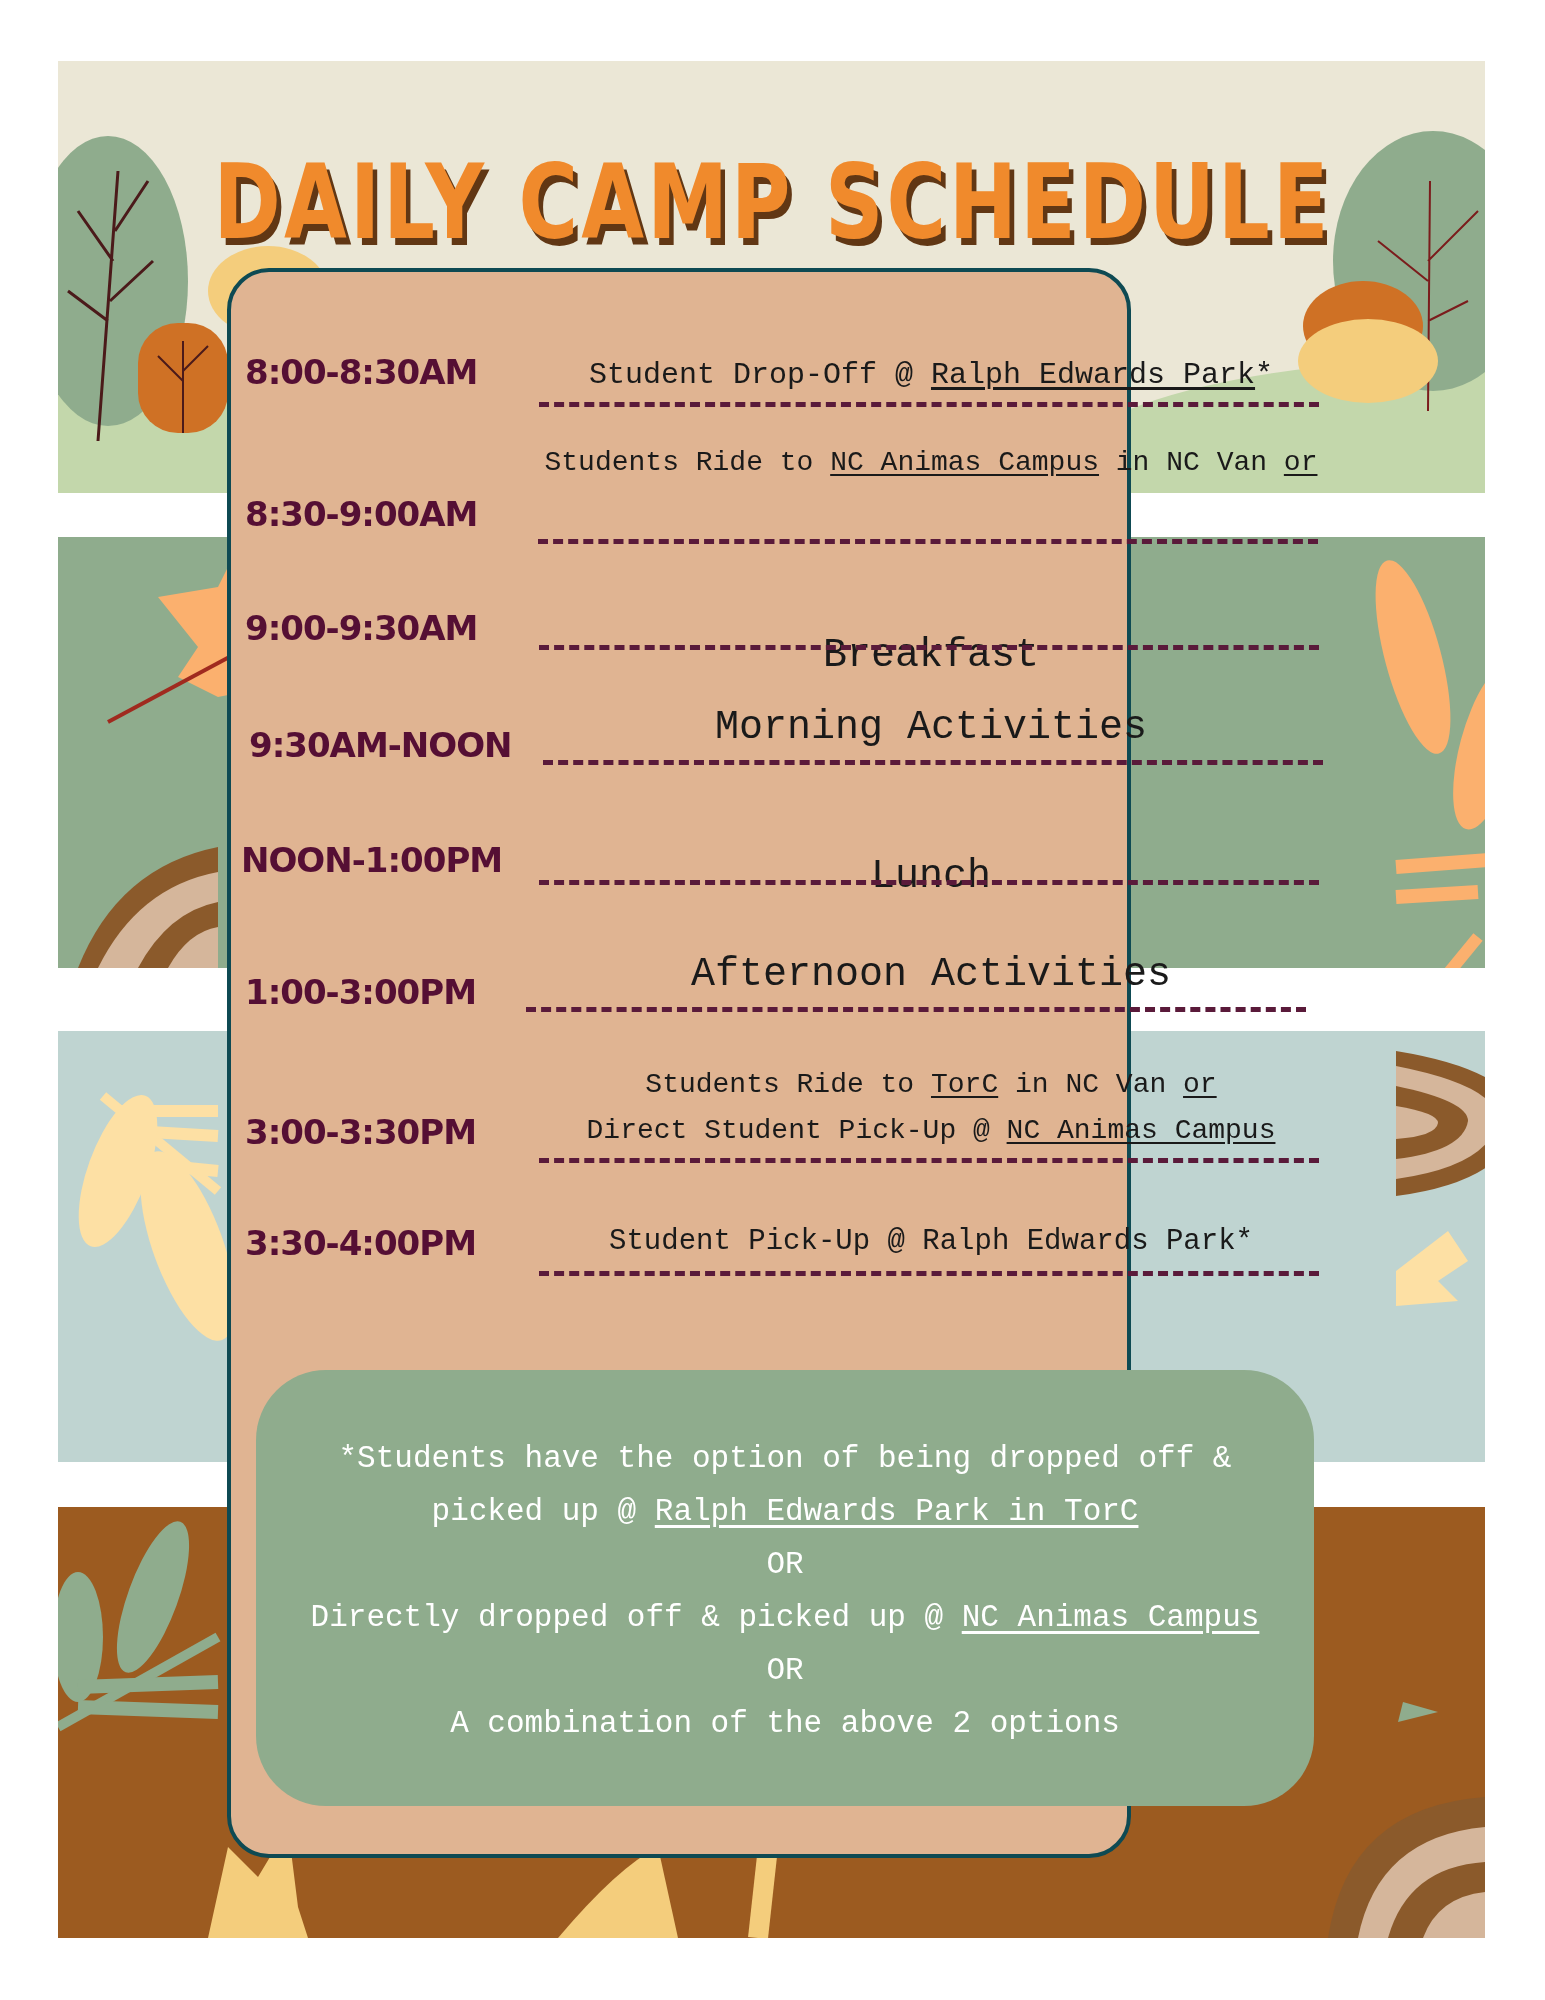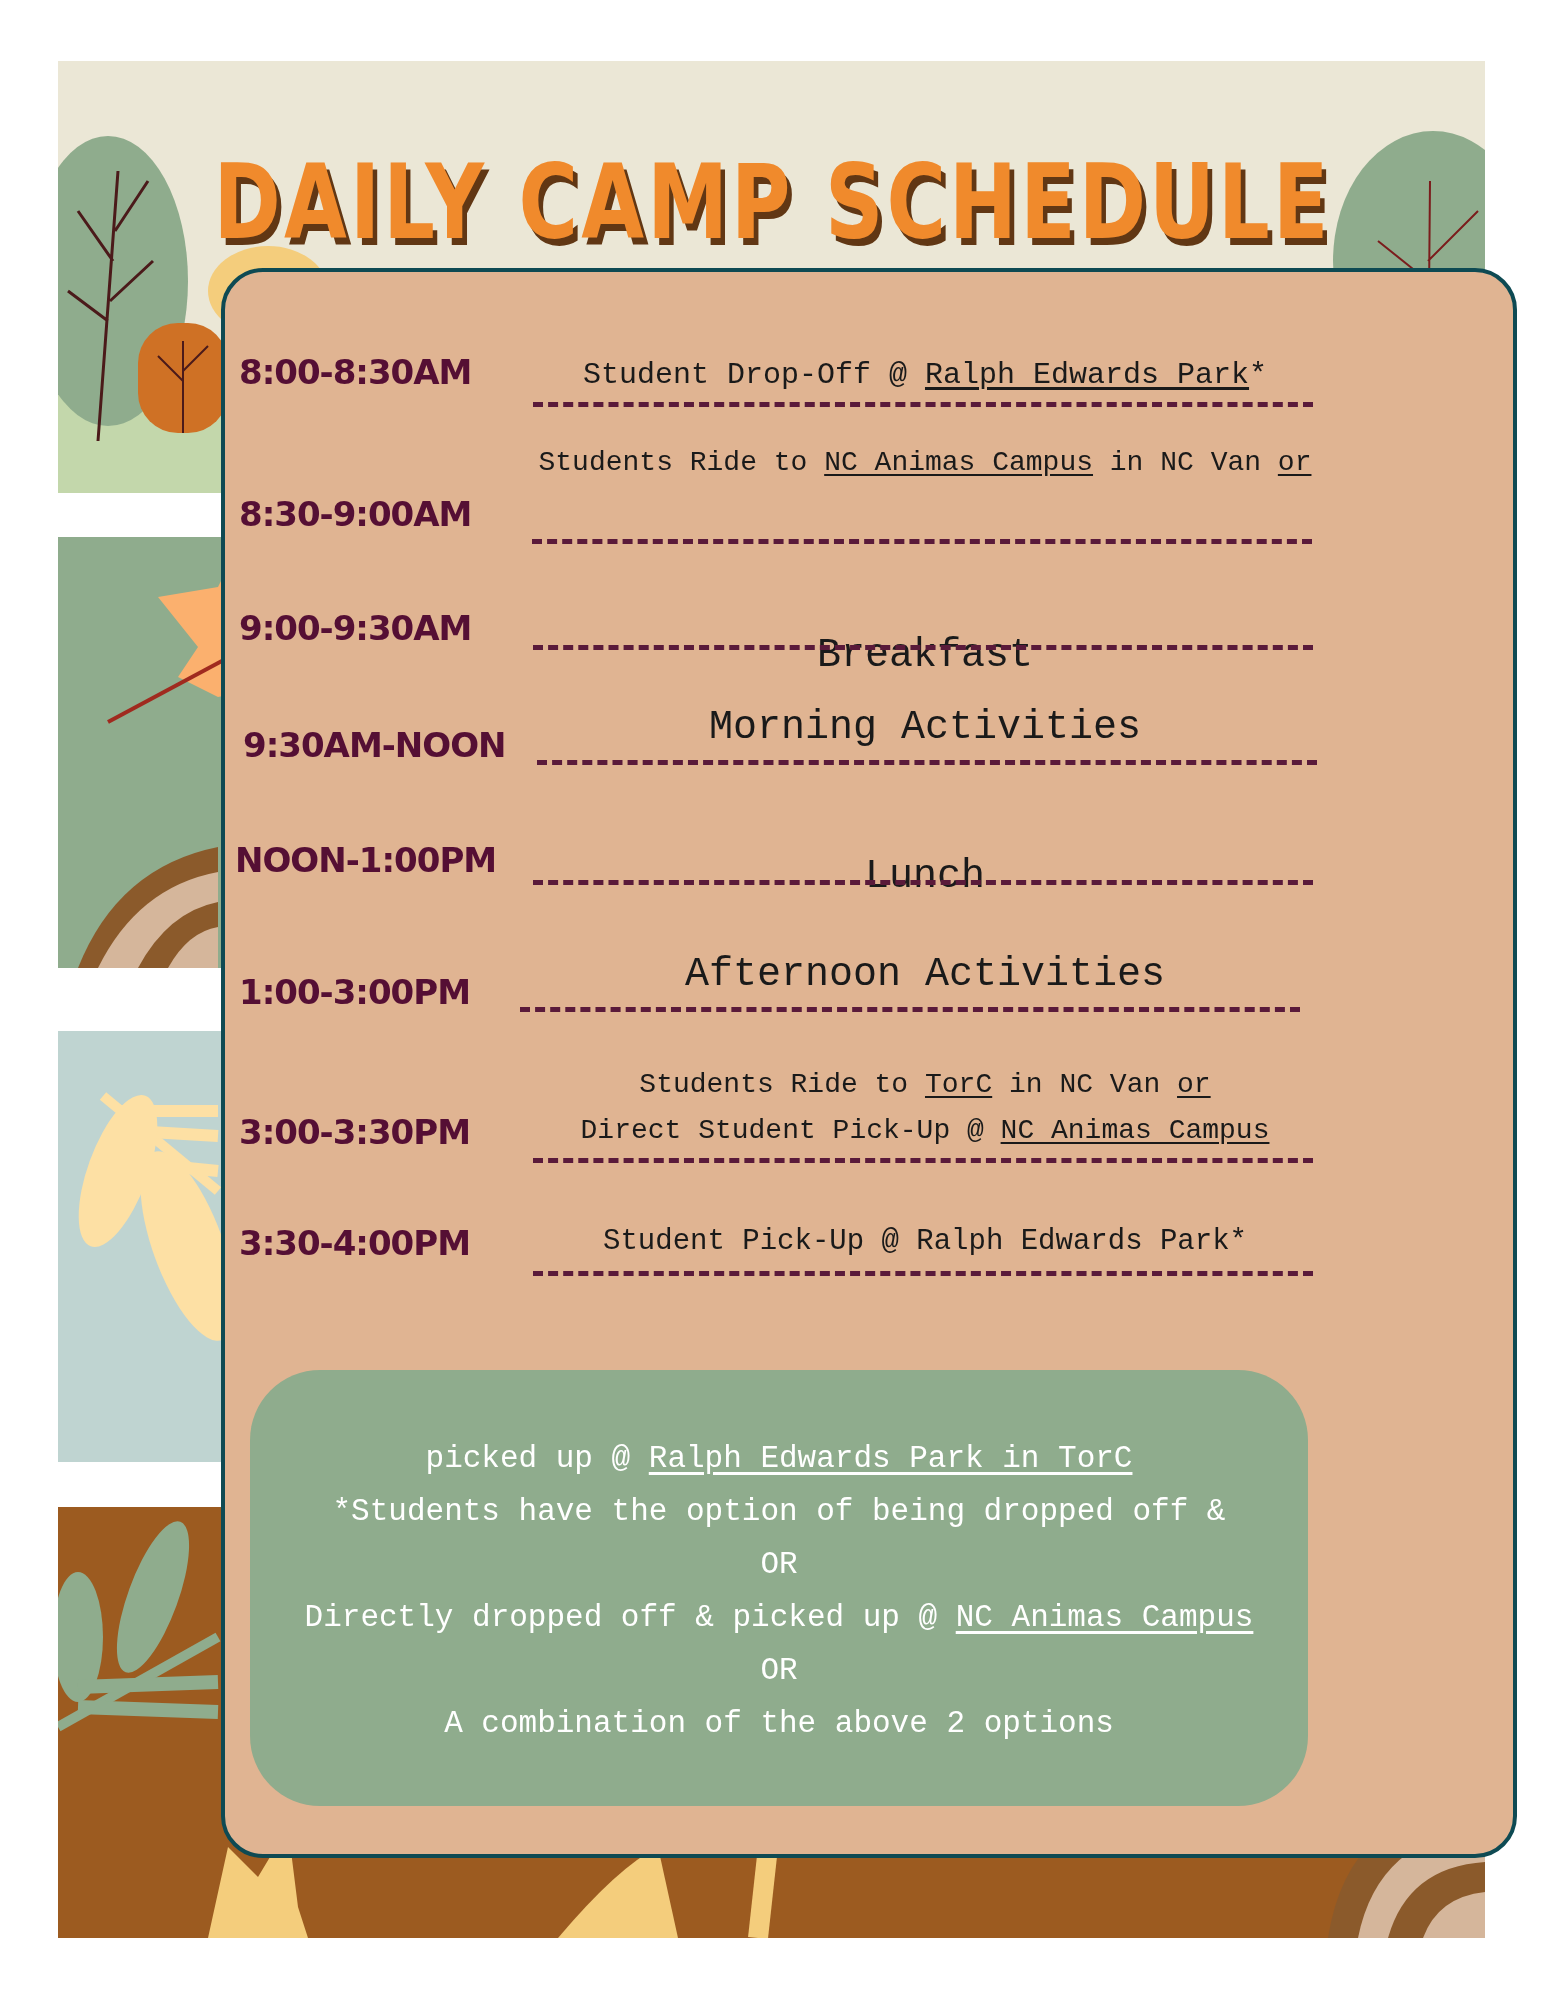--- a/index.html
+++ b/index.html
@@ -13,21 +13,21 @@
     .band svg { position: absolute; left: 0; top: 0; }
 
     .title {
       position: absolute; left: 0; width: 1545px; top: 80px; text-align: center;
       font-family: "DejaVu Sans", sans-serif; font-weight: bold; font-size: 104px;
       letter-spacing: 4px; color: #f08a2c; transform: scaleX(0.78); transform-origin: center;
       text-shadow: 6px 7px 0 #613714; line-height: 1;
     }
 
     .panel {
-      position: absolute; left: 221px; top: 268px; width: 1296px; height: 1590px;
+      position: absolute; left: 227px; top: 268px; width: 904px; height: 1590px;
       background: #e0b492; border: 4px solid #0e4a53; border-radius: 42px;
       box-sizing: border-box;
     }
 
     .row { position: absolute; left: 0; width: 1118px; }
     .time {
       position: absolute; left: 14px; font-family: "DejaVu Sans", sans-serif; font-weight: bold;
       font-size: 34px; color: #550f34; white-space: nowrap; letter-spacing: -1px;
     }
     .activity {
@@ -164,20 +164,20 @@
     <div class="dash" style="top:96px; left:308px; width:780px;"></div>
   </div>
 
   <div class="row" style="top:947px;">
     <div class="time" style="top:4px;">3:30-4:00PM</div>
     <div class="activity" style="top:0; font-size:29px;">Student Pick-Up @ Ralph Edwards Park*</div>
     <div class="dash" style="top:52px; left:308px; width:780px;"></div>
   </div>
 
   <div class="note">
+    <div>*Students have the option of being dropped off &amp;</div>
     <div><span>picked up @ </span><u>Ralph Edwards Park in TorC</u></div>
-    <div>*Students have the option of being dropped off &amp;</div>
     <div>OR</div>
     <div><span>Directly dropped off &amp; picked up @ </span><u>NC Animas Campus</u></div>
     <div>OR</div>
     <div>A combination of the above 2 options</div>
   </div>
 </div>
 
 </body></html>

